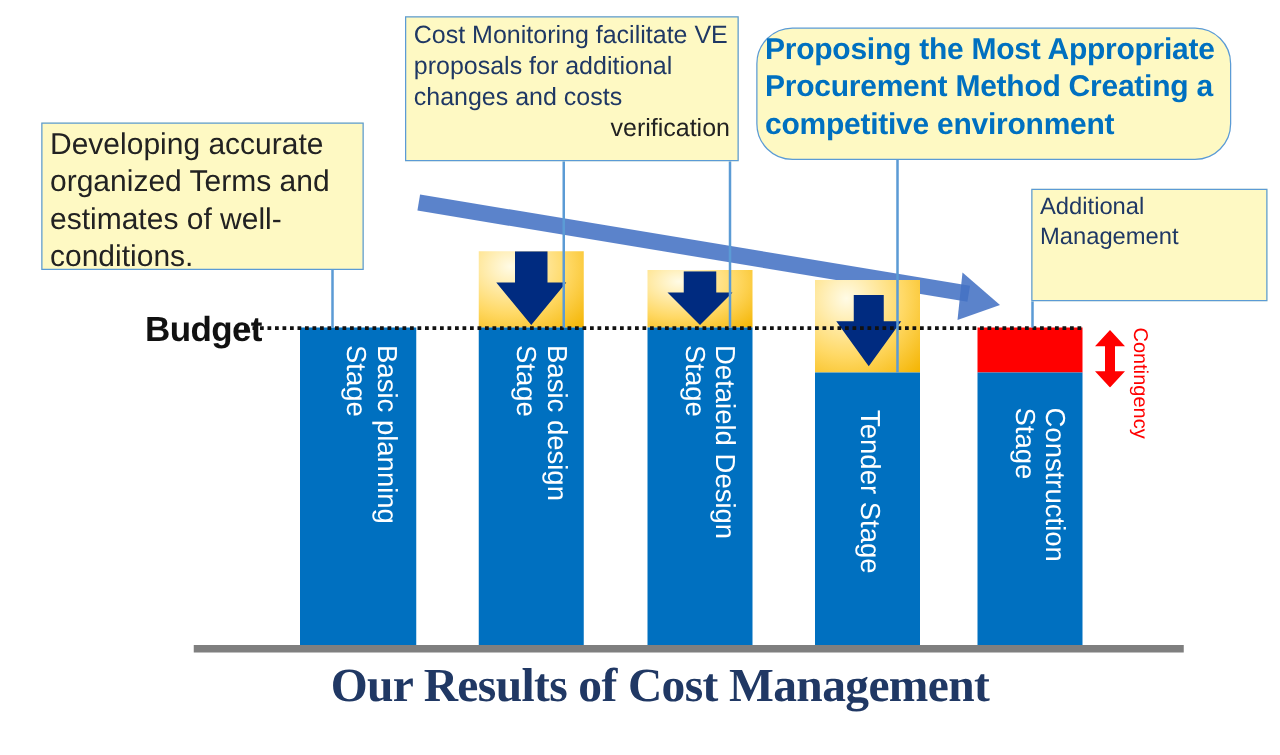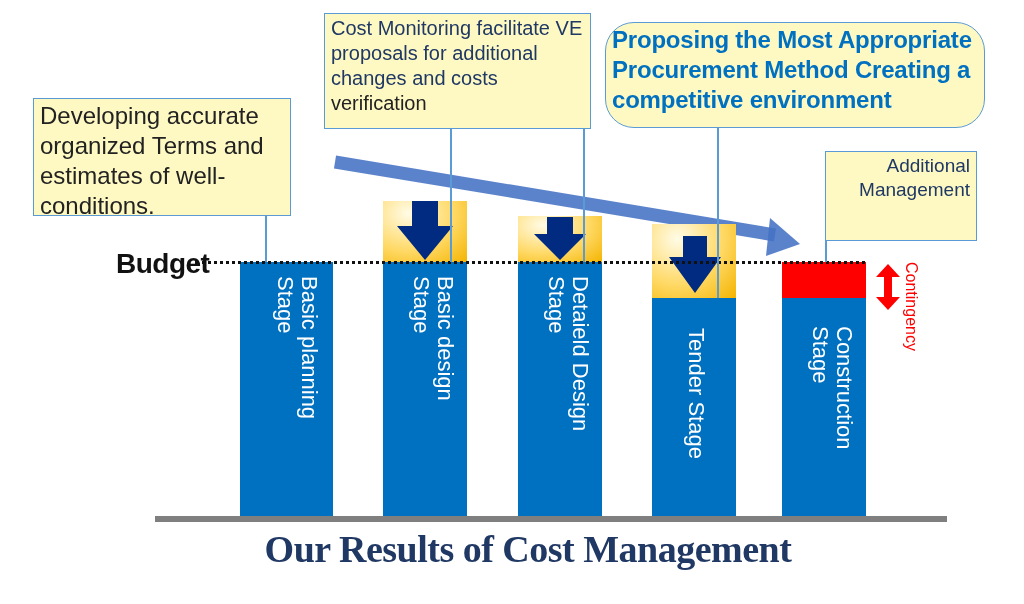--- a/index.html
+++ b/index.html
@@ -1,23 +1,23 @@
 <!DOCTYPE html>
 <html><head>
 <meta charset="utf-8">
 <style>
   html, body { margin:0; padding:0; background:#ffffff; }
   body { width:1024px; height:604px; position:relative; overflow:hidden; font-family:"Liberation Sans", sans-serif; }
   .abs { position:absolute; }
   .callout { position:absolute; background:#fef9c3; border:1.5px solid #5b9bd5; box-sizing:border-box; padding:2px 6px; line-height:1.25; }
   .c1 { left:33px; top:98px; width:258px; height:118px; font-size:24px; color:#222; }
   .c2 { left:324px; top:13px; width:267px; height:116px; font-size:20px; color:#1f3864; }
-  .c2 .last { color:#222; }
+  .c2 .last { color:#222;text-align:right; }
   .c3 { left:605px; top:22px; width:380px; height:106px; font-size:24px; font-weight:bold; color:#0070c0; letter-spacing:-0.2px; font-family:"Liberation Sans", sans-serif;border-radius:29px; }
-  .c4 { left:825px; top:151px; width:152px; height:90px; font-size:19px; color:#1f3864; text-align:right; }
+  .c4 { left:825px; top:151px; width:189px; height:90px; font-size:19px; color:#1f3864; text-align:left; }
   .vline { position:absolute; width:1.5px; background:#5b9bd5; }
   .budget-label { position:absolute; left:116px; top:228px; font-size:28px; font-weight:bold; color:#111; font-family:"Liberation Sans", sans-serif; letter-spacing:-0.5px;margin-top:20px; }
   .budget-line { position:absolute; left:195px; top:261px; width:670px; height:0; border-top:3px dotted #111; }
   .bar { position:absolute; background:#0070c0; }
   .bar-text { position:absolute; color:#fff; font-size:22px; writing-mode:vertical-rl; line-height:1.1; white-space:pre-line; }
   .ybox { position:absolute; background:radial-gradient(ellipse at 30% 20%, #fffbe6 0%, #ffd966 55%, #f4b400 100%); }
   .darrow { position:absolute; }
   .baseline { position:absolute; left:155px; top:516px; width:792px; height:6px; background:#7f7f7f; }
   .title { position:absolute; left:16px; width:1024px; top:527px; text-align:center; font-size:38px; font-weight:bold; color:#203864; font-family:Liberation Serif, serif; letter-spacing:-0.5px; }
   .contingency { position:absolute; left:902px; top:262px; writing-mode:vertical-rl; color:#ff0000; font-size:16px; }

